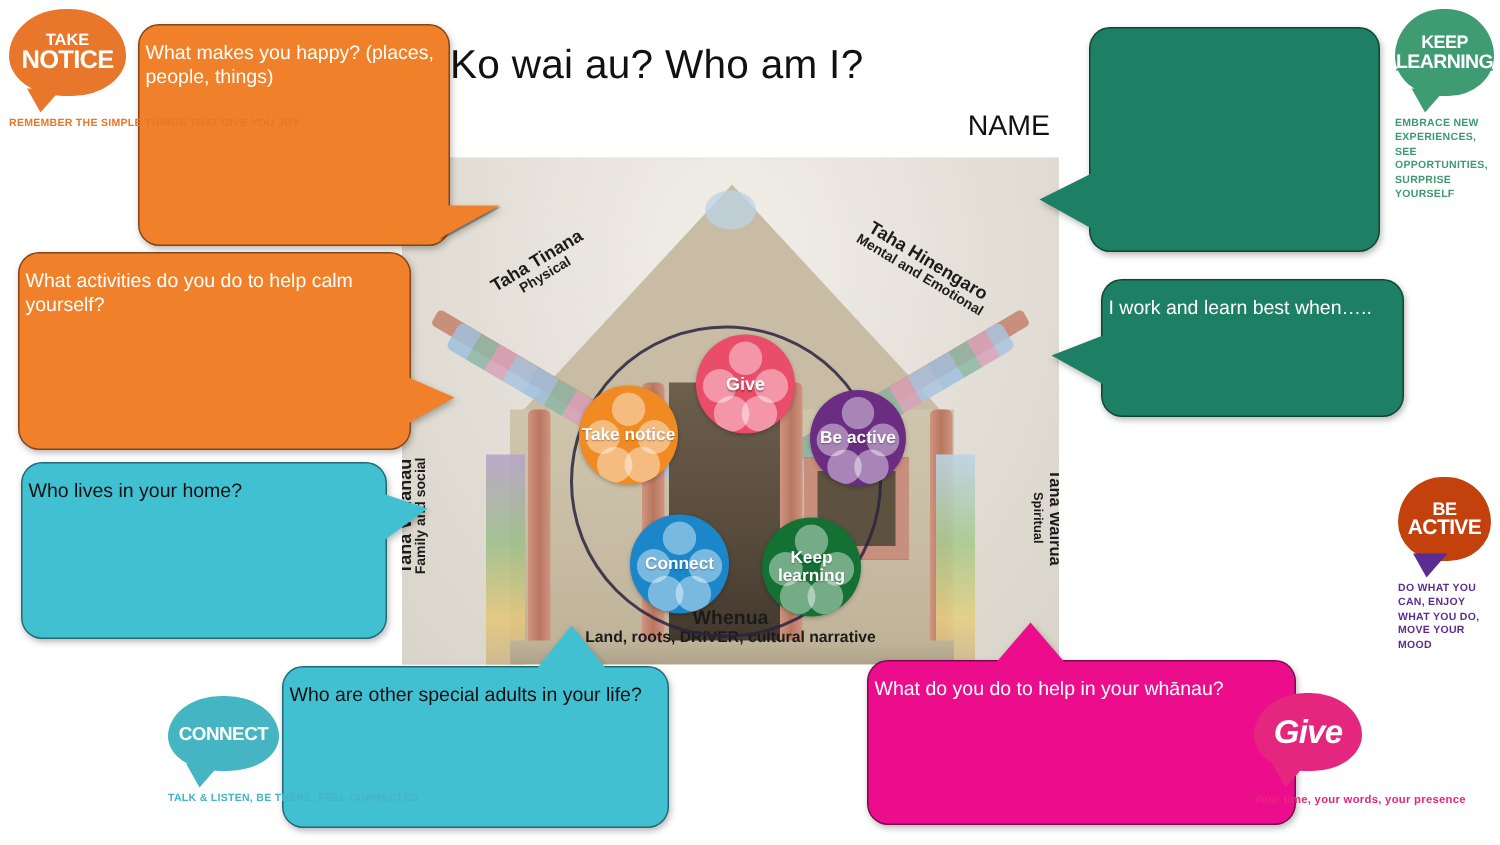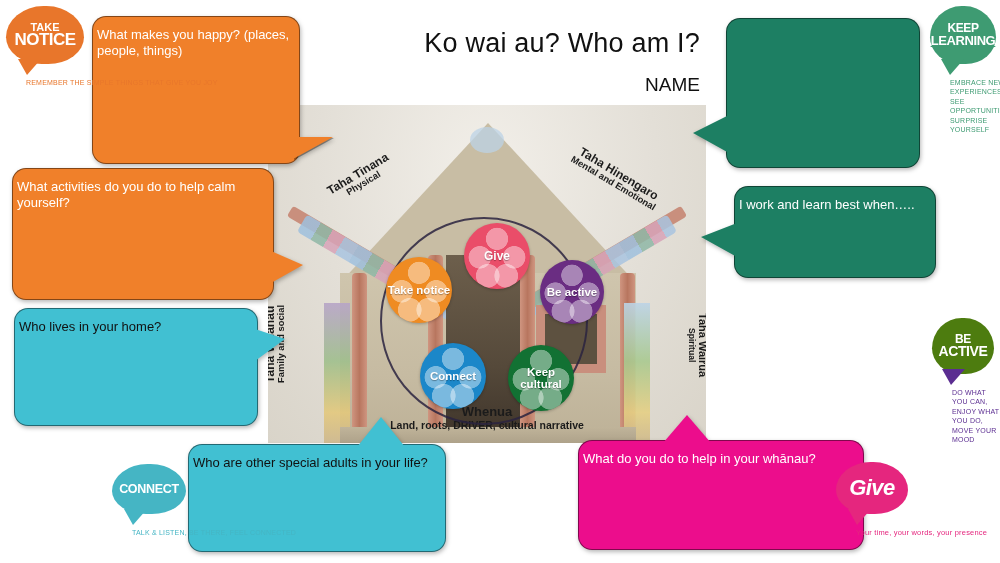--- a/index.html
+++ b/index.html
@@ -4,21 +4,21 @@
 <style>
   html,body{margin:0;padding:0;}
   body{
     width:1000px;height:563px;overflow:hidden;background:#ffffff;
     font-family:"Liberation Sans", sans-serif;position:relative;
   }
   #stage{position:absolute;left:0;top:0;width:1000px;height:563px;}
 
   
   .title{
-    position:absolute;left:300px;top:28px;width:400px;text-align:right;
+    position:absolute;left:300px;top:28px;width:400px;text-align:left;
     font-size:27px;color:#111;letter-spacing:.2px;
   }
   .subtitle{
     position:absolute;left:300px;top:74px;width:400px;text-align:right;
     font-size:19px;color:#111;
   }
 
   
   .photo{
     position:absolute;left:268px;top:105px;width:438px;height:338px;
@@ -161,38 +161,38 @@
     position:relative;border-radius:48% 48% 46% 46%/54% 54% 46% 46%;
     display:flex;align-items:center;justify-content:center;
     color:#fff;text-align:center;line-height:.96;font-weight:bold;
   }
   .logo .bubble::after{
     content:"";position:absolute;left:16%;bottom:-11px;
     border-left:9px solid transparent;border-right:14px solid transparent;
     border-top:16px solid currentColor;
   }
   .logo .strap{
-    margin-top:14px;font-size:7px;font-weight:normal;line-height:1.35;
-    letter-spacing:.2px;text-transform:uppercase;margin-left:20px;
+    margin-top:14px;font-size:7px;font-weight:bold;line-height:1.35;
+    letter-spacing:.2px;text-transform:uppercase;
   }
 
   .lg-take{left:6px;top:6px;}
   .lg-take .bubble{width:78px;height:58px;background:#e8762b;color:#e8762b;}
   .lg-take .bubble .inner{color:#fff;font-size:11px;}
   .lg-take .bubble .inner b{display:block;font-size:17px;letter-spacing:-.5px;}
   .lg-take .strap{color:#e8762b;}
 
   .lg-keep{left:930px;top:6px;}
   .lg-keep .bubble{width:66px;height:58px;background:#3e9b72;color:#3e9b72;text-decoration:underline;}
   .lg-keep .bubble .inner{color:#fff;font-size:12px;letter-spacing:-.4px;}
   .lg-keep .bubble .inner b{display:block;font-size:13px;}
   .lg-keep .strap{color:#3e9b72;}
 
   .lg-beactive{left:932px;top:318px;}
-  .lg-beactive .bubble{width:62px;height:56px;background:#4d7c0f;color:#5b2d91;}
+  .lg-beactive .bubble{width:62px;height:56px;background:#c2410c;color:#5b2d91;}
   .lg-beactive .bubble .inner{color:#fff;font-size:12px;letter-spacing:-.4px;}
   .lg-beactive .bubble .inner b{display:block;font-size:14px;}
   .lg-beactive .strap{color:#5b2d91;}
 
   .lg-connect{left:112px;top:464px;}
   .lg-connect .bubble{width:74px;height:50px;background:#45b5c4;color:#45b5c4;}
   .lg-connect .bubble .inner{color:#fff;font-size:12.5px;letter-spacing:-.3px;}
   .lg-connect .strap{color:#45b5c4;}
 
   .lg-give{left:836px;top:462px;}
@@ -262,21 +262,21 @@
     <div class="circ c-beact">
       <div class="petal"></div>
       <span>Be active</span>
     </div>
     <div class="circ c-connect">
       <div class="petal"></div>
       <span>Connect</span>
     </div>
     <div class="circ c-keep">
       <div class="petal"></div>
-      <span>Keep cultural</span>
+      <span>Keep learning</span>
     </div>
   </div>
 
   <div class="bub b-orange1">
     <span>What makes you happy? (places, people, things)</span>
     <span class="tail"></span>
   </div>
 
   <div class="bub b-orange2">
     <span>What activities do you do to help calm yourself?</span>

